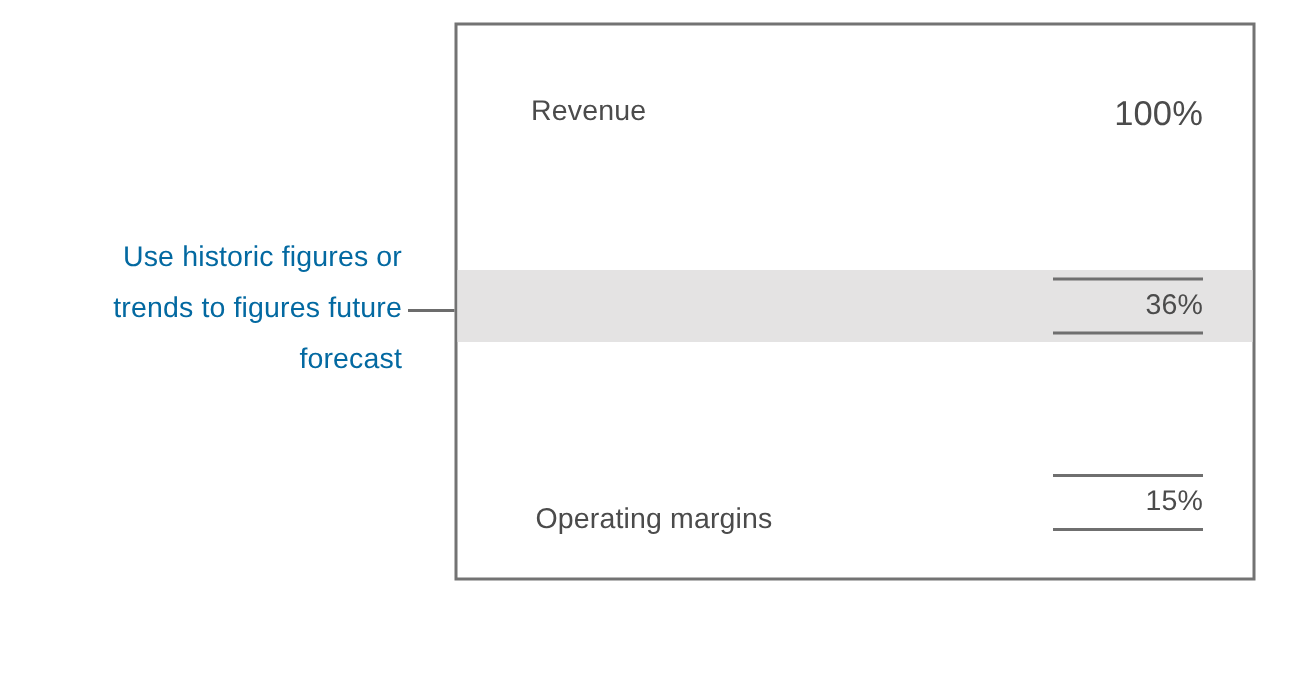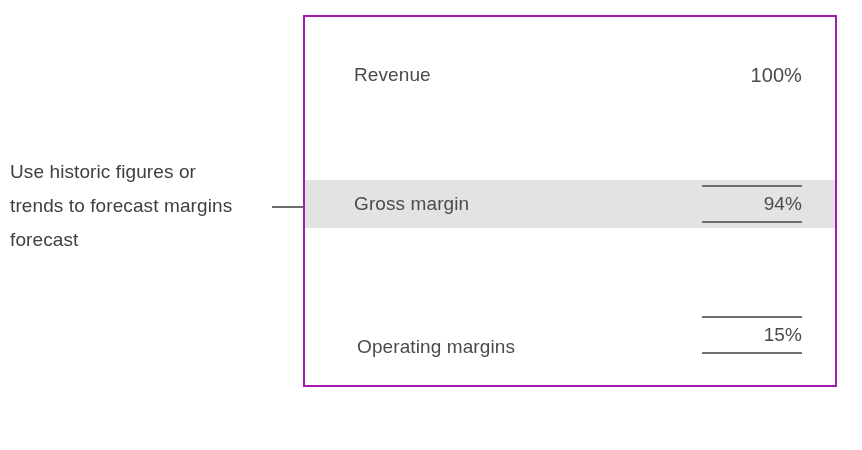--- a/index.html
+++ b/index.html
@@ -25,22 +25,23 @@
   }
 
   
   .annotation {
     position: absolute;
     left: 10px;
     top: 155px;
     width: 258px;
     font-size: 19px;
     line-height: 34px;
-    color: #404040;
+    color: #0369a1;
     letter-spacing: 0.1px;
+    text-align: right;
   }
   .annotation-line {
     display: block;
     white-space: nowrap;
   }
 
   
   .leader-line {
     position: absolute;
     left: 272px;
@@ -51,21 +52,21 @@
   }
 
   
   .statement-box {
     position: absolute;
     left: 303px;
     top: 15px;
     width: 534px;
     height: 372px;
     box-sizing: border-box;
-    border: 2px solid #a21caf;
+    border: 2px solid #737373;
     background: #ffffff;
     padding-left: 31px;
   }
 
   .rows {
     position: absolute;
     left: 0;
     top: 0;
     right: 0;
     bottom: 0;
@@ -95,21 +96,21 @@
   }
 
   .row.indented .row-label {
     left: 52px;
     margin-top: 24px;
   }
 
   .row-value {
     position: absolute;
     right: 33px;
-    font-size: 20px;
+    font-size: 23px;
     color: #4b4b4b;
     white-space: nowrap;
     letter-spacing: 0.1px;
     text-align: right;
   }
 
   
   .value-ruled {
     position: absolute;
     right: 33px;
@@ -137,40 +138,39 @@
     letter-spacing: 0.1px;
   }
 </style>
 </head>
 <body>
 
 <div id="canvas">
 
   <div class="annotation">
     <span class="annotation-line">Use historic figures or</span>
-    <span class="annotation-line">trends to forecast margins</span>
+    <span class="annotation-line">trends to figures future</span>
     <span class="annotation-line">forecast</span>
   </div>
 
   <div class="leader-line"></div>
 
   <div class="statement-box">
     <div class="rows">
 
       <div class="row" style="top:34px;">
         <span class="row-label">Revenue</span>
         <span class="row-value">100%</span>
       </div>
 
 
       <div class="row highlighted" style="top:163px;">
-        <span class="row-label">Gross margin</span>
         <span class="value-ruled">
           <span class="rule-top"></span>
-          <span class="value-text">94%</span>
+          <span class="value-text">36%</span>
           <span class="rule-bottom"></span>
         </span>
       </div>
 
 
       <div class="row indented" style="top:294px;">
         <span class="row-label">Operating margins</span>
         <span class="value-ruled">
           <span class="rule-top"></span>
           <span class="value-text">15%</span>

